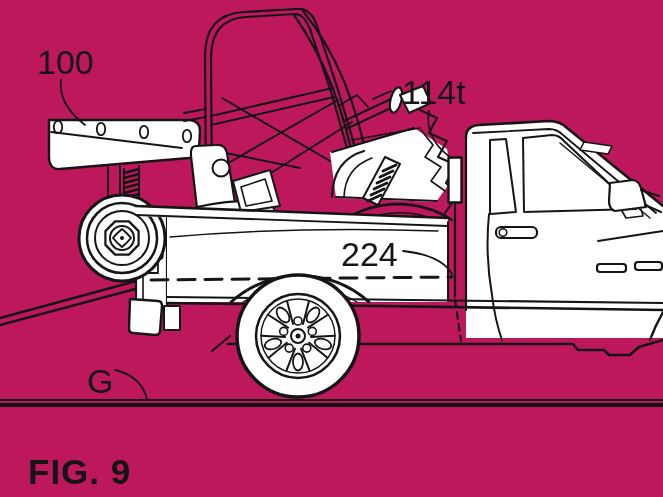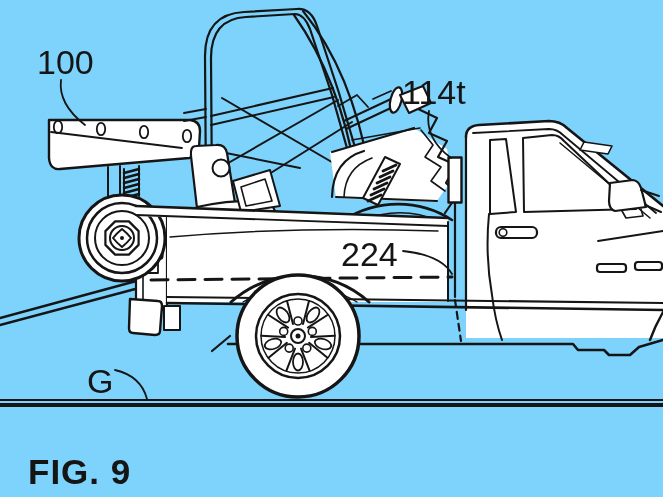--- a/index.html
+++ b/index.html
@@ -1,16 +1,16 @@
 <!DOCTYPE html>
 <html><head>
 <meta charset="utf-8">
 <style>
   html,body{margin:0;padding:0;background:#fff;}
-  #stage{position:relative;width:663px;height:497px;background:#7dd3fc;overflow:hidden;
+  #stage{position:relative;width:663px;height:497px;background:#be185d;overflow:hidden;
          font-family:"Liberation Sans", sans-serif;}
   svg{display:block}
   .ink{stroke:#151515;fill:none;stroke-linecap:round;stroke-linejoin:round;}
   .fillw{fill:#ffffff;}
   text{fill:#151515;font-family:"Liberation Sans", sans-serif;}
   .ref{font-size:34px;}
   .cap{font-size:35px;font-weight:bold;letter-spacing:1px;}
 </style>
 </head>
 <body>

